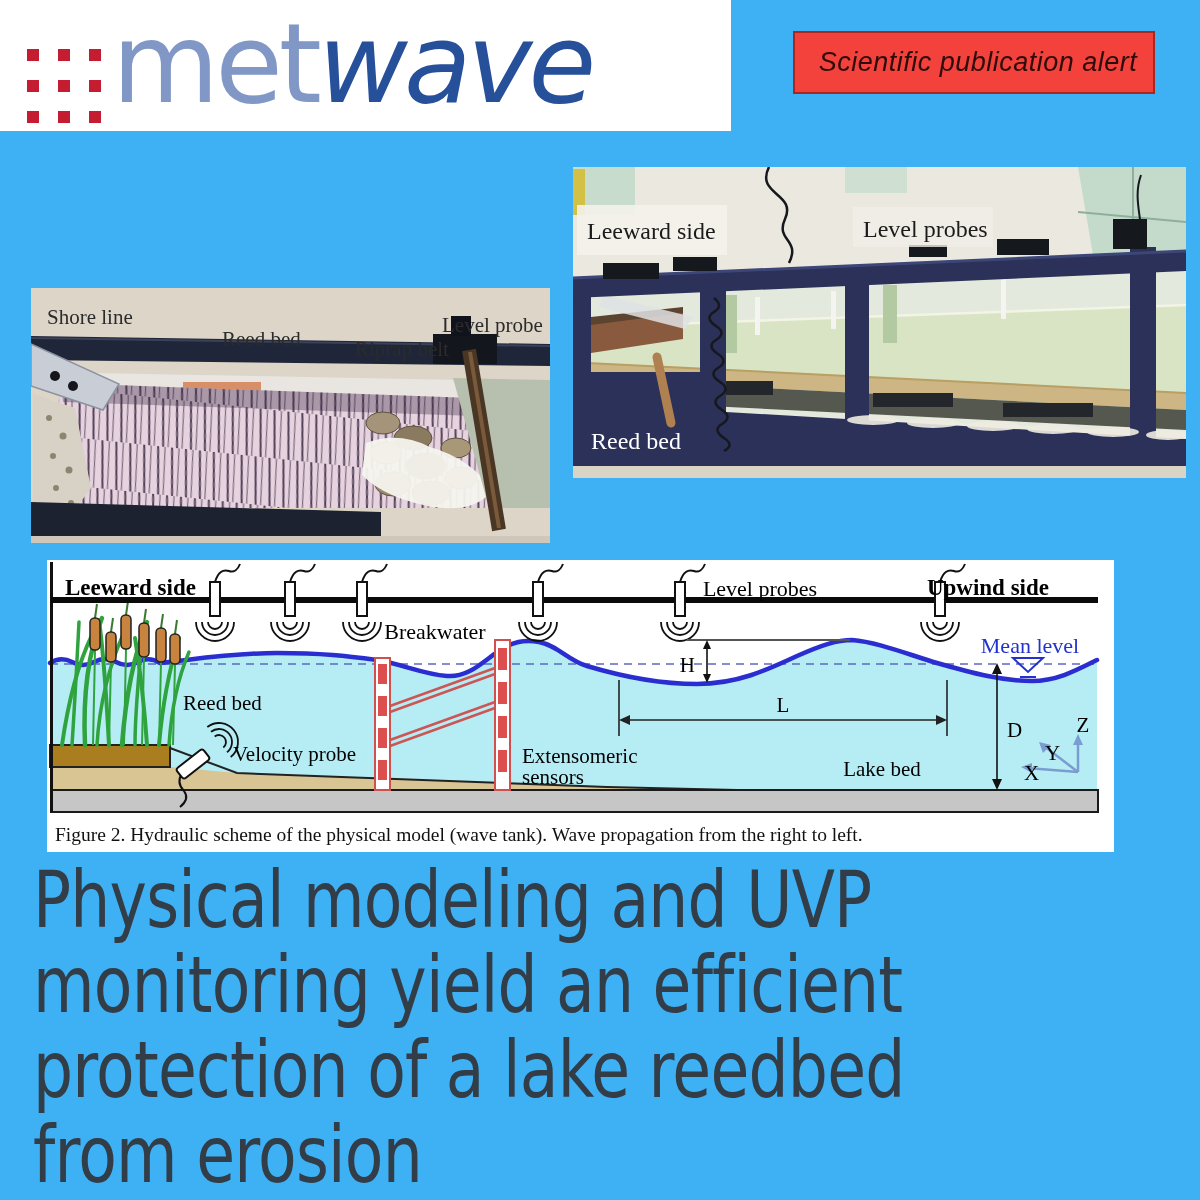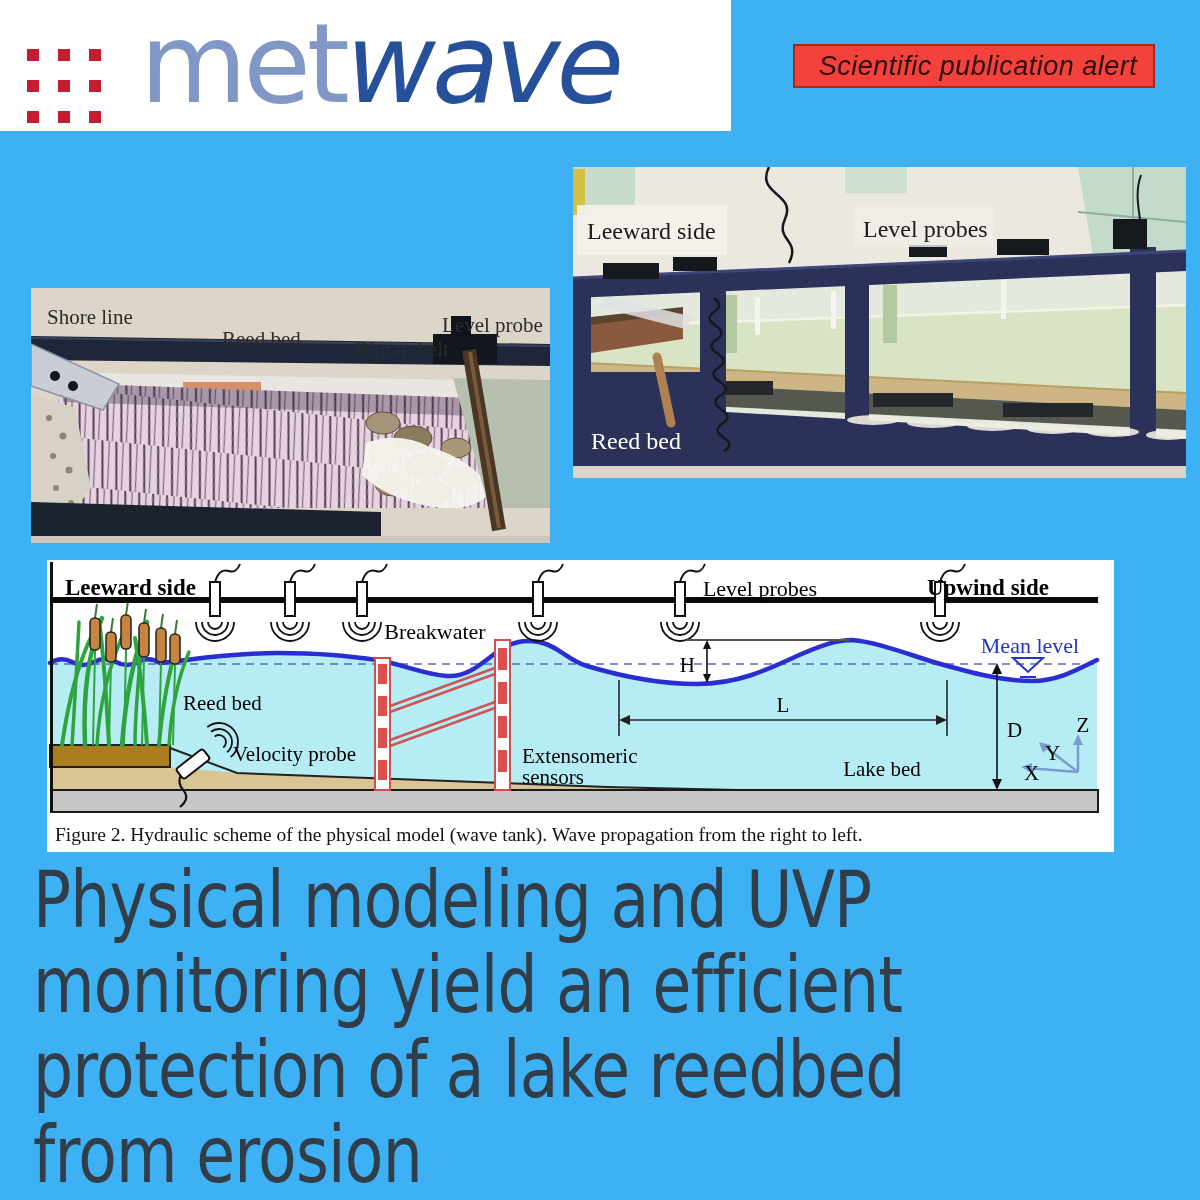--- a/index.html
+++ b/index.html
@@ -5,24 +5,24 @@
   html,body{margin:0;padding:0;background:#3eb1f5;}
   .canvas{position:relative;width:1200px;height:1200px;background:#3eb1f5;overflow:hidden;
           font-family:"Liberation Sans",sans-serif;}
   
   .banner{position:absolute;left:0;top:0;width:731px;height:131px;background:#ffffff;}
   .dots{position:absolute;left:27px;top:49px;display:grid;grid-template-columns:repeat(3,12px);
         grid-auto-rows:12px;column-gap:19px;row-gap:19px;}
   .dot{width:12px;height:12px;background:#c41d31;}
   .logoword{position:absolute;left:112px;top:4px;font-family:"DejaVu Sans",sans-serif;
             font-size:110px;line-height:1.1;letter-spacing:-4px;white-space:nowrap;}
-  .logo-met{color:#8197c6;margin-left:28px;}
+  .logo-met{color:#8197c6;}
   .logo-flow{color:#27509b;font-style:italic;}
   
-  .badge{position:absolute;left:793px;top:44px;width:362px;height:44px;box-sizing:border-box;
+  .badge{position:absolute;left:793px;top:31px;width:362px;height:63px;box-sizing:border-box;
          background:#f2423b;border:2px solid #a8281f;display:flex;align-items:center;justify-content:center;padding-left:8px;}
   .badge span{font-style:italic;font-size:27px;color:#2f0c0c;letter-spacing:.5px;}
   
   .photo-closeup{position:absolute;left:31px;top:288px;width:519px;height:255px;}
   .photo-flume{position:absolute;left:573px;top:167px;width:613px;height:311px;}
   .figure-panel{position:absolute;left:47px;top:560px;width:1067px;height:292px;background:#ffffff;}
   .figure-panel svg{display:block;}
   text{font-family:"Liberation Serif",serif;}
   
   .title{position:absolute;left:33px;top:858px;margin:0;width:1400px;

